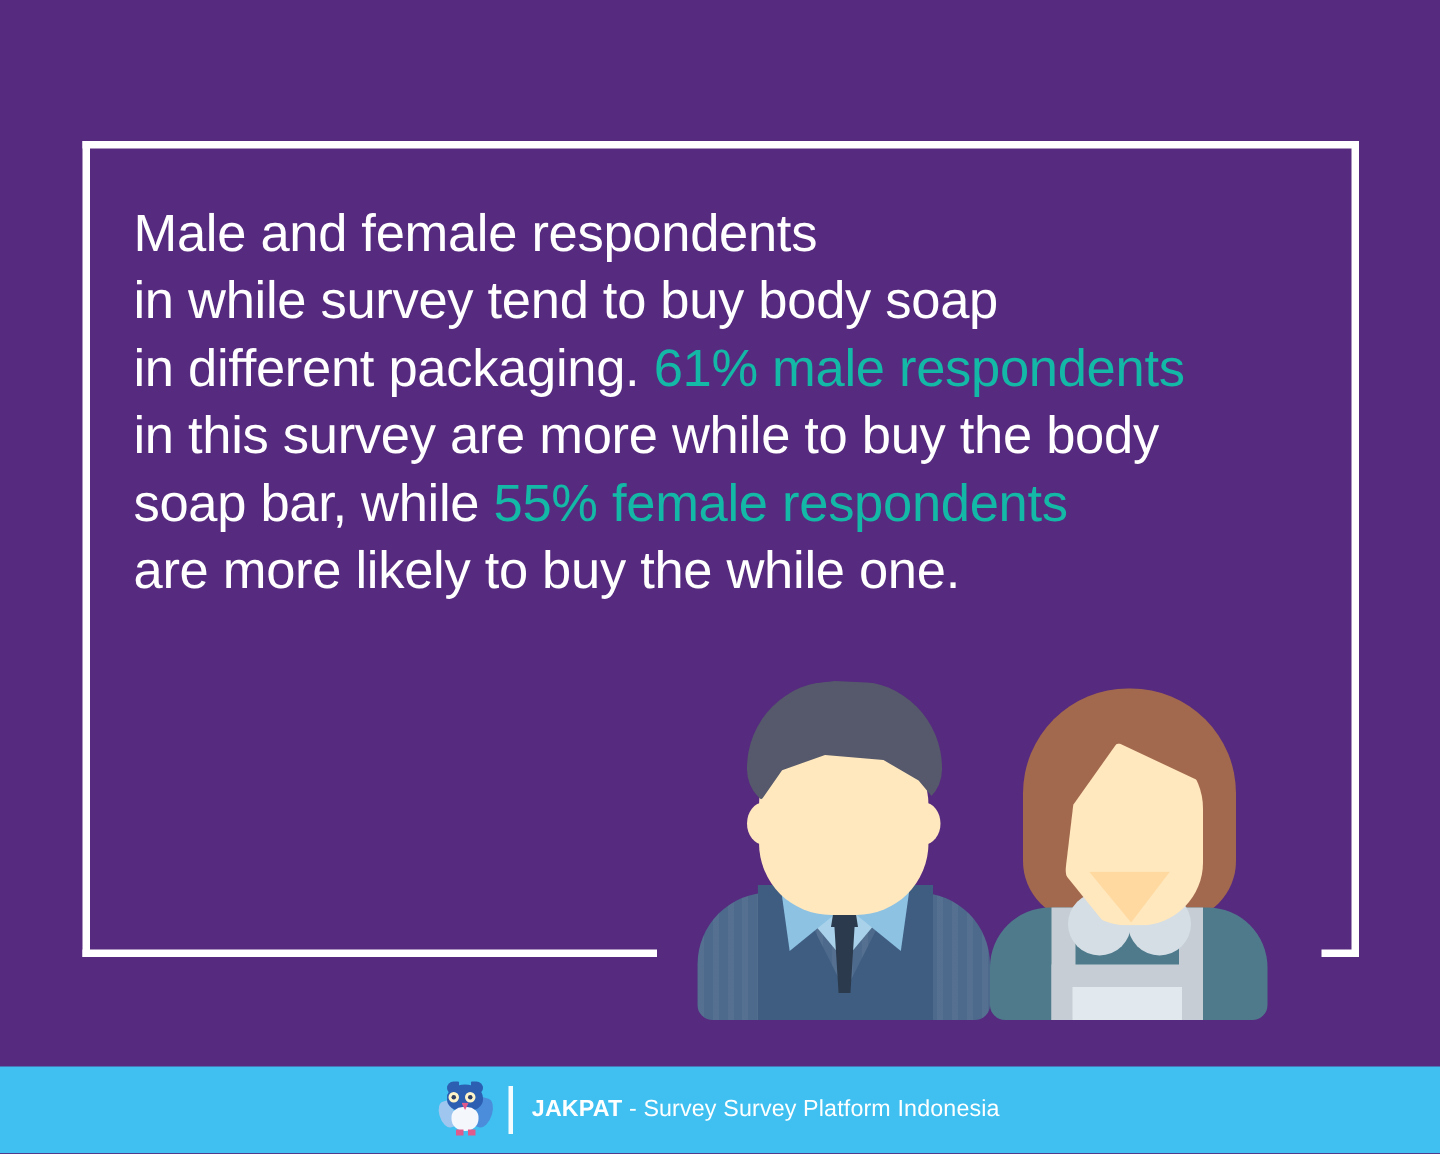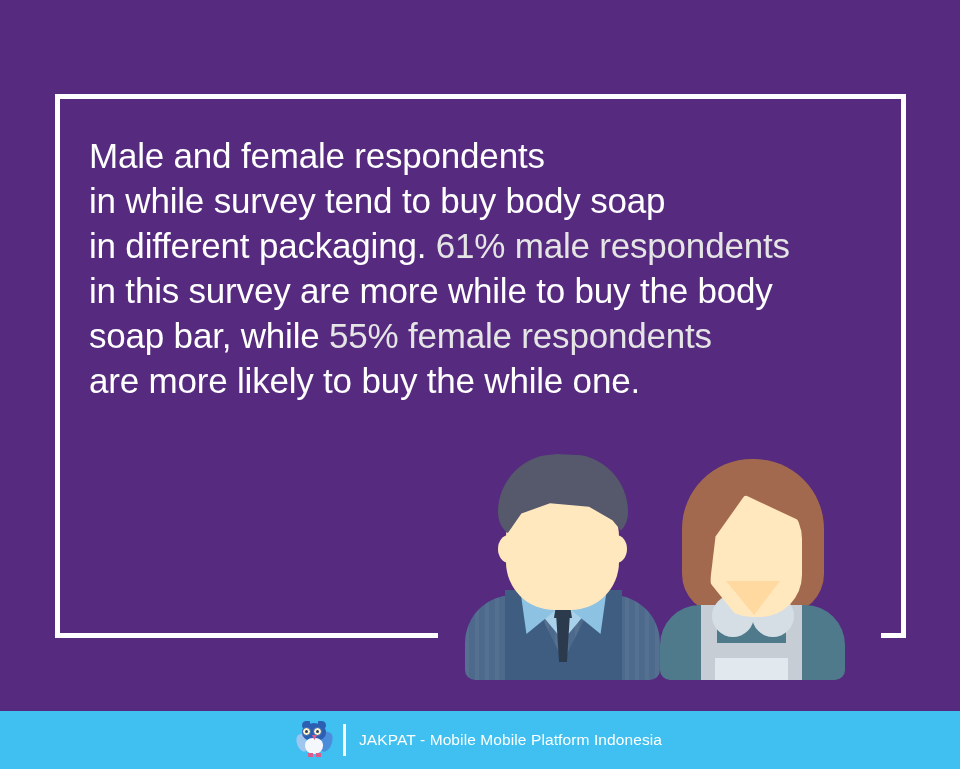--- a/index.html
+++ b/index.html
@@ -34,21 +34,21 @@
     left: 89px;
     top: 133px;
     width: 800px;
     color: #ffffff;
     font-size: 35px;
     line-height: 45px;
     font-weight: 400;
     letter-spacing: -0.2px;
     white-space: pre-line;
   }
-  .copy .hl { color: #e5e5e5; }
+  .copy .hl { color: #14b8a6; }
 
   
   .people { position: absolute; left: 455px; top: 440px; width: 400px; height: 240px; }
 
   .person { position: absolute; }
 
   
   .male { left: 10px; top: 10px; width: 195px; height: 230px; }
   .male .body {
     position: absolute; left: 0; top: 145px; width: 195px; height: 85px;
@@ -188,21 +188,21 @@
   .owl .belly { position: absolute; left: 7px; top: 16px; width: 18px; height: 16px;
     background: #f4f8fd; border-radius: 42% 42% 50% 50%; }
   .owl .foot-l { position: absolute; left: 10px; top: 31px; width: 5px; height: 4px;
     background: #e05b8c; }
   .owl .foot-r { position: absolute; left: 18px; top: 31px; width: 5px; height: 4px;
     background: #e05b8c; }
 
   .footer-divider { width: 3px; height: 32px; background: #ffffff; opacity: 0.95; }
 
   .footer-text { color: #ffffff; font-size: 15.5px; letter-spacing: 0.1px; }
-  .footer-text .brand { font-weight: normal; }
+  .footer-text .brand { font-weight: bold; }
 </style>
 </head>
 <body>
 
 <div id="poster">
 
   <div class="frame-line frame-top"></div>
   <div class="frame-line frame-left"></div>
   <div class="frame-line frame-right"></div>
   <div class="frame-line frame-bottom-left"></div>
@@ -264,18 +264,18 @@
         <div class="eye-r"></div>
         <div class="pupil-l"></div>
         <div class="pupil-r"></div>
         <div class="beak"></div>
         <div class="foot-l"></div>
         <div class="foot-r"></div>
       </div>
 
       <div class="footer-divider"></div>
 
-      <div class="footer-text"><span class="brand">JAKPAT</span><span> - Mobile Mobile Platform Indonesia</span></div>
+      <div class="footer-text"><span class="brand">JAKPAT</span><span> - Survey Survey Platform Indonesia</span></div>
 
     </div>
   </div>
 
 </div>
 
 </body></html>

